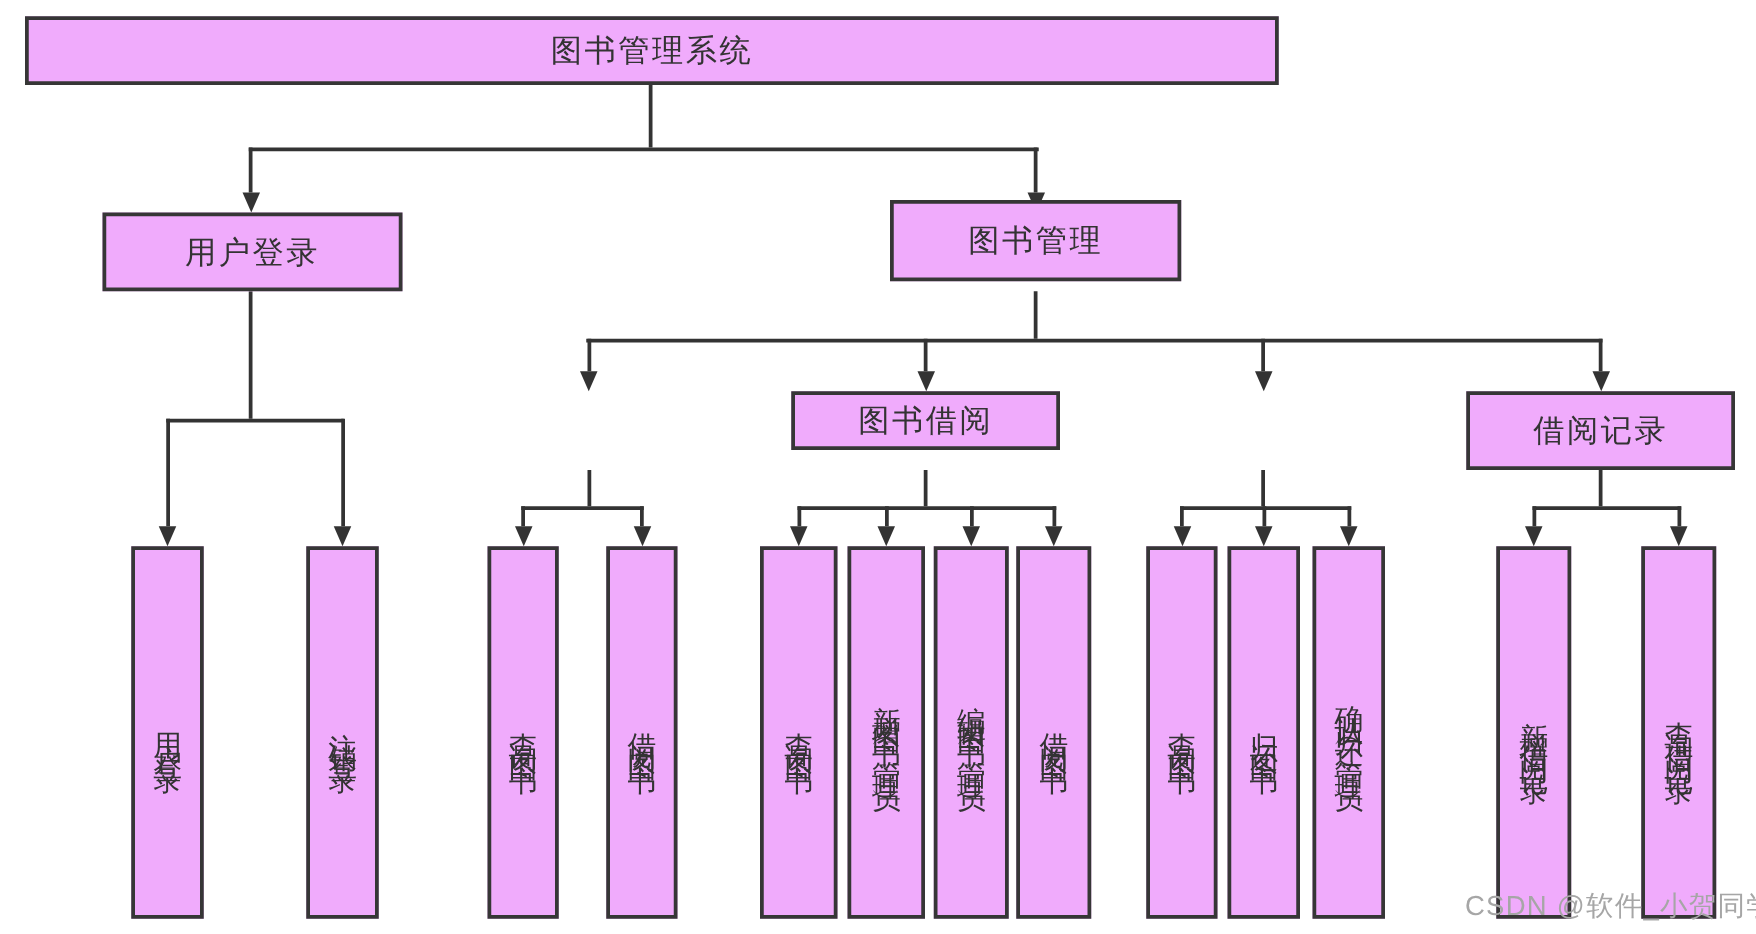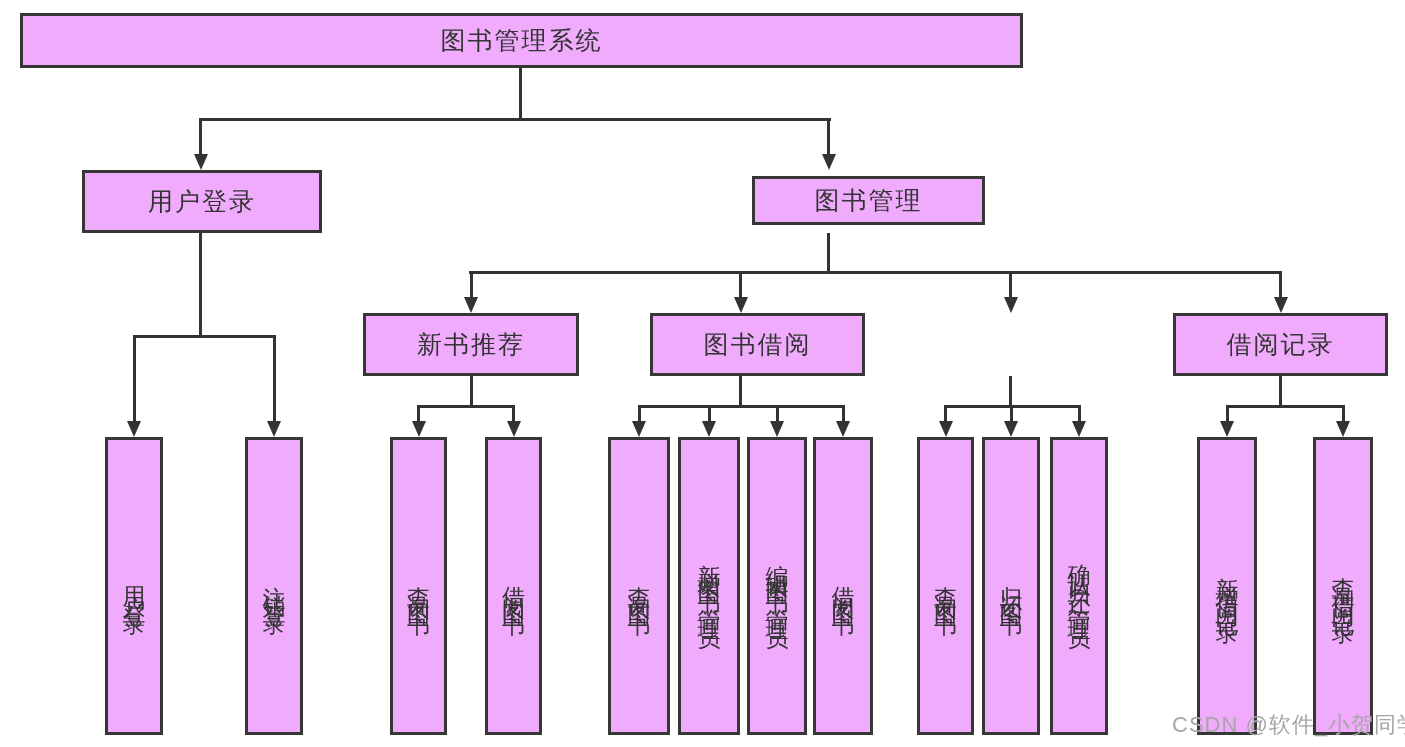--- a/index.html
+++ b/index.html
@@ -44,21 +44,21 @@
   <div class="vl" style="left:519px;top:68px;height:50px;"></div>
   <div class="hl" style="left:199px;top:118px;width:632px;"></div>
   <div class="vl" style="left:199px;top:118px;height:36px;"></div>
   <div class="arrow" style="left:194px;top:154px;"></div>
   <div class="vl" style="left:827px;top:118px;height:36px;"></div>
   <div class="arrow" style="left:822px;top:154px;"></div>
 
   <div class="node" style="left:82px;top:170px;width:240px;height:63px;">
     <span>用户登录</span>
   </div>
-  <div class="node" style="left:712px;top:176px;width:233px;height:49px;margin-left:40px;">
+  <div class="node" style="left:712px;top:160px;width:233px;height:65px;">
     <span>图书管理</span>
   </div>
 
   <div class="vl" style="left:199px;top:233px;height:102px;"></div>
   <div class="hl" style="left:133px;top:335px;width:142px;"></div>
   <div class="vl" style="left:133px;top:335px;height:86px;"></div>
   <div class="arrow" style="left:127px;top:421px;"></div>
   <div class="vl" style="left:273px;top:335px;height:86px;"></div>
   <div class="arrow" style="left:267px;top:421px;"></div>
 
@@ -66,24 +66,21 @@
   <div class="hl" style="left:469px;top:271px;width:813px;"></div>
   <div class="vl" style="left:470px;top:271px;height:26px;"></div>
   <div class="arrow" style="left:464px;top:297px;"></div>
   <div class="vl" style="left:739px;top:271px;height:26px;"></div>
   <div class="arrow" style="left:734px;top:297px;"></div>
   <div class="vl" style="left:1009px;top:271px;height:26px;"></div>
   <div class="arrow" style="left:1004px;top:297px;"></div>
   <div class="vl" style="left:1279px;top:271px;height:26px;"></div>
   <div class="arrow" style="left:1274px;top:297px;"></div>
 
-  <div class="node" style="left:363px;top:313px;width:216px;height:63px;">
-    <span>新书推荐</span>
-  </div>
-  <div class="node" style="left:650px;top:313px;width:215px;height:63px;">
+  <div class="node" style="left:633px;top:313px;width:215px;height:47px;">
     <span>图书借阅</span>
   </div>
   <div class="node" style="left:1173px;top:313px;width:215px;height:63px;">
     <span>借阅记录</span>
   </div>
 
   <div class="vl" style="left:470px;top:376px;height:29px;"></div>
   <div class="hl" style="left:417px;top:405px;width:98px;"></div>
   <div class="vl" style="left:417px;top:405px;height:16px;"></div>
   <div class="arrow" style="left:412px;top:421px;"></div>

